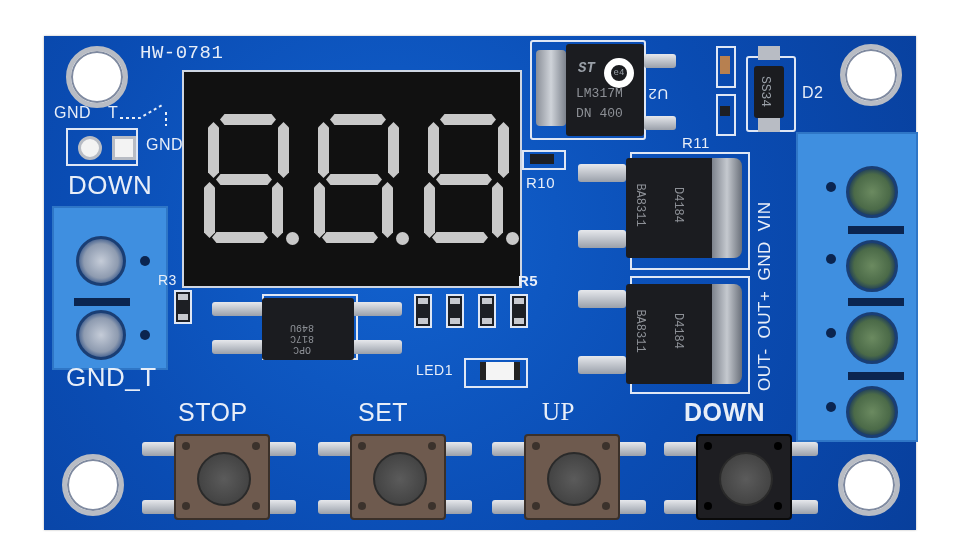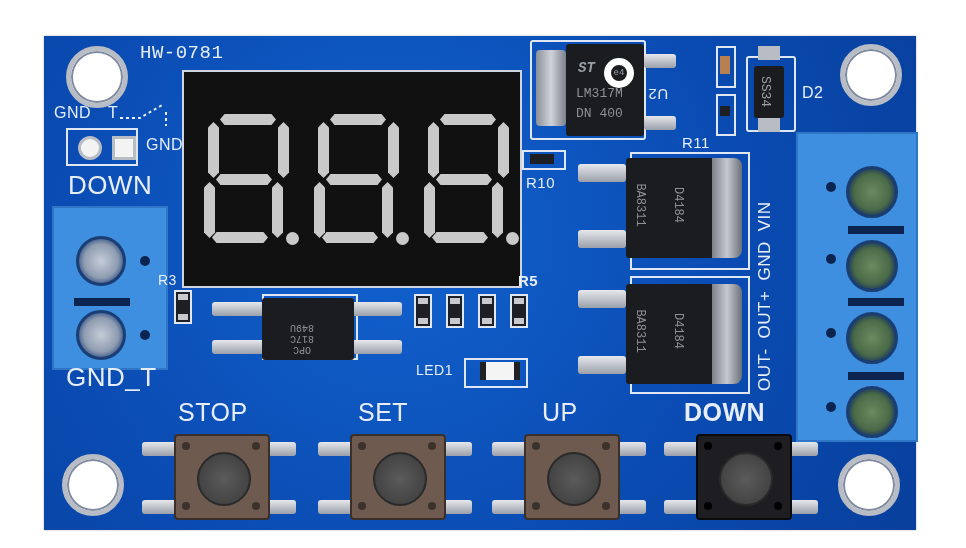--- a/index.html
+++ b/index.html
@@ -192,21 +192,21 @@
 <div class="res" style="left:478px;top:294px;"></div>
 <div class="res" style="left:510px;top:294px;"></div>
 <div class="abs silk" style="left:518px;top:272px;font-size:15px;font-weight:bold;">R5</div>
 
 <div class="abs silk" style="left:416px;top:362px;font-size:14px;">LED1</div>
 <div class="abs silkline" style="left:464px;top:358px;width:60px;height:26px;"></div>
 <div class="abs" style="left:480px;top:362px;width:28px;height:18px;background:#f4f4f4;border-left:6px solid #222;border-right:6px solid #222;"></div>
 
 <div class="abs silk" style="left:178px;top:398px;font-size:25px;">STOP</div>
 <div class="abs silk" style="left:358px;top:398px;font-size:25px;">SET</div>
-<div class="abs silk" style="left:542px;top:398px;font-size:25px;">UP</div>
+<div class="abs silk" style="left:542px;top:398px;font-size:25px;font-family:Liberation Serif, serif;">UP</div>
 <div class="abs silk" style="left:684px;top:398px;font-size:25px;font-weight:bold;">DOWN</div>
 
 <div class="abs" style="left:140px;top:434px;width:160px;height:96px;">
   <div class="pin" style="left:2px;top:8px;width:40px;height:14px;"></div>
   <div class="pin" style="left:116px;top:8px;width:40px;height:14px;"></div>
   <div class="pin" style="left:2px;top:66px;width:40px;height:14px;"></div>
   <div class="pin" style="left:116px;top:66px;width:40px;height:14px;"></div>
   <div class="btn-body" style="left:34px;top:0;">
     <div class="btn-dot" style="left:6px;top:6px;"></div>
       <div class="btn-dot" style="left:76px;top:6px;"></div>

